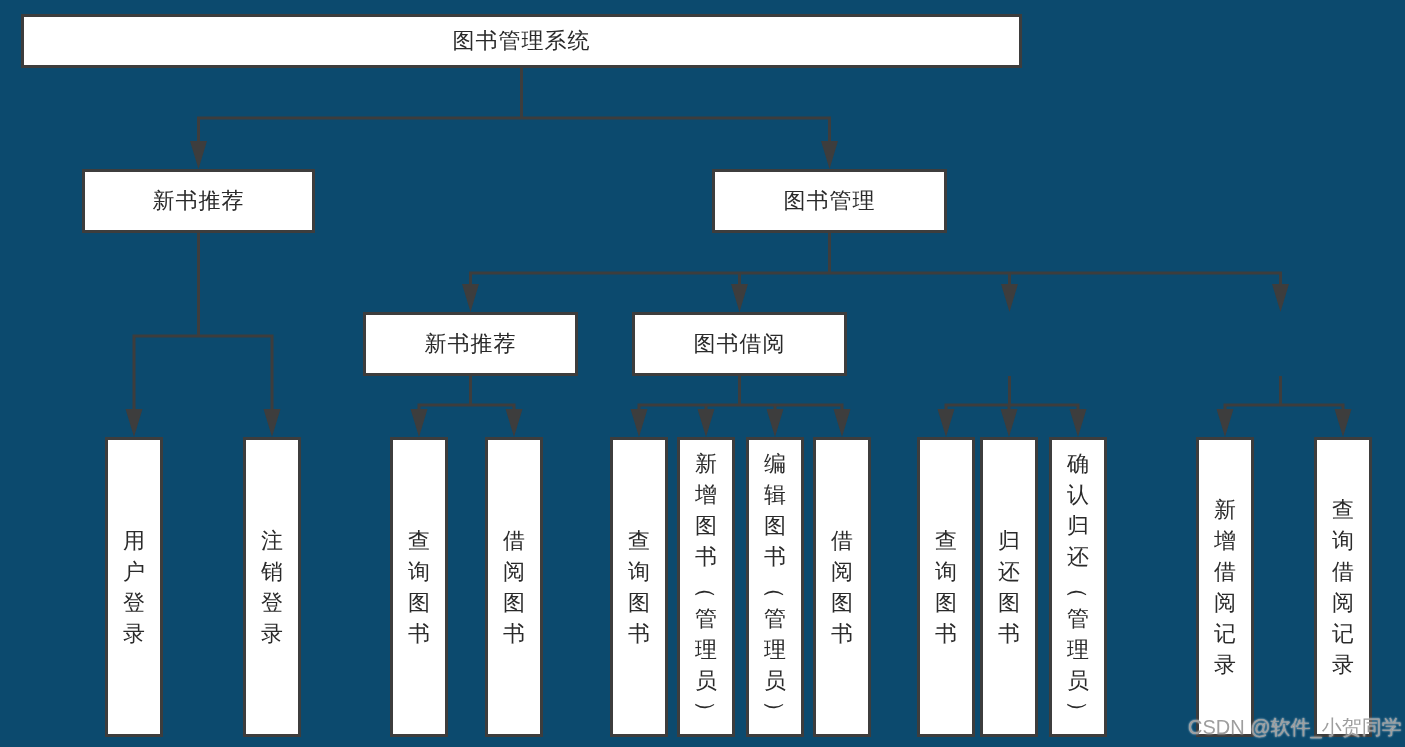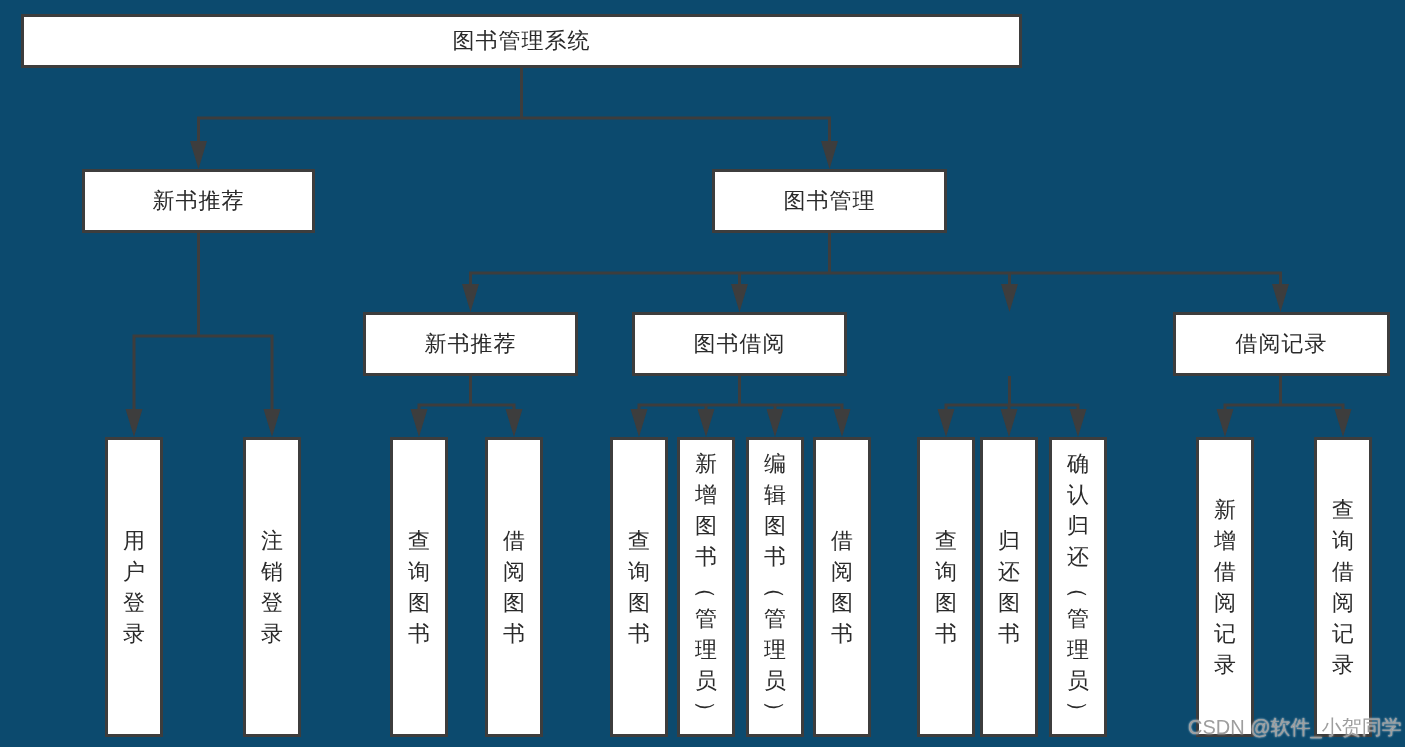--- a/index.html
+++ b/index.html
@@ -87,21 +87,20 @@
     </g>
   </svg>
 
   <div class="node" style="left:21px;top:14px;width:1001px;height:54px;">图书管理系统</div>
 
   <div class="node" style="left:82px;top:169px;width:233px;height:64px;">新书推荐</div>
   <div class="node" style="left:712px;top:169px;width:235px;height:64px;">图书管理</div>
 
   <div class="node" style="left:363px;top:312px;width:215px;height:64px;">新书推荐</div>
   <div class="node" style="left:632px;top:312px;width:215px;height:64px;">图书借阅</div>
-  <div class="node" style="left:1173px;top:312px;width:217px;height:64px;">借阅记录</div>
 
   <div class="node vbox" style="left:105px;top:437px;width:58px;height:300px;">
       <div>用</div>
       <div>户</div>
       <div>登</div>
       <div>录</div>
     </div>
   <div class="node vbox" style="left:243px;top:437px;width:58px;height:300px;">
       <div>注</div>
       <div>销</div>

